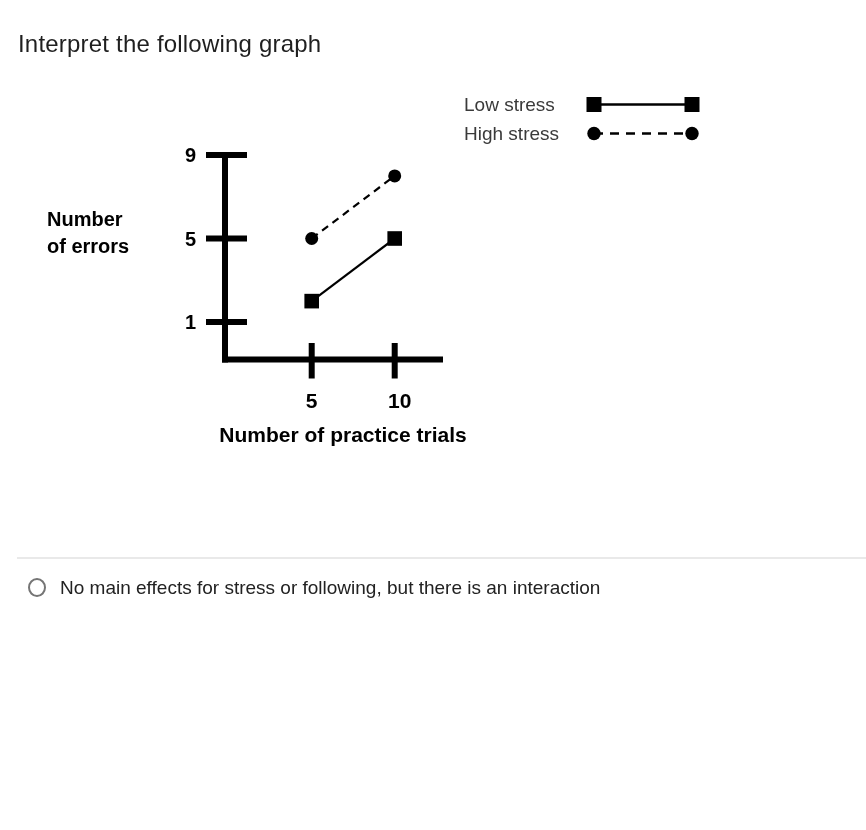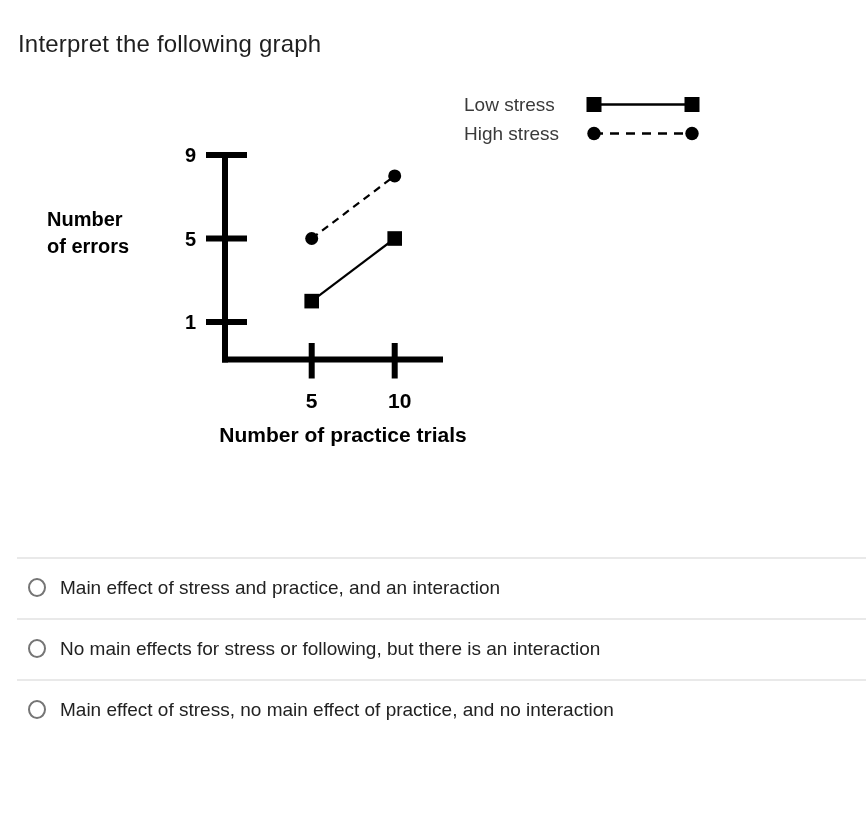--- a/index.html
+++ b/index.html
@@ -67,24 +67,16 @@
       <polyline points="311.7,301.125 394.7,238.5" fill="none" stroke="#000000" stroke-width="2.2"></polyline>
       <rect x="304.4" y="293.825" width="14.6" height="14.6" fill="#000000"></rect>
       <rect x="387.4" y="231.2" width="14.6" height="14.6" fill="#000000"></rect>
       <polyline points="311.7,238.5 394.7,175.875" fill="none" stroke="#000000" stroke-width="2.2" stroke-dasharray="7.5 5.5"></polyline>
       <circle cx="311.7" cy="238.5" r="6.5" fill="#000000"></circle>
       <circle cx="394.7" cy="175.875" r="6.5" fill="#000000"></circle>
     </svg>
   <div class="options" id="options-list">
       <div class="option-row">
         <span class="radio"></span>
-        <span class="option-label">Main effect of stress and practice, and an interaction</span>
-      </div>
-      <div class="option-row">
-        <span class="radio"></span>
         <span class="option-label">No main effects for stress or following, but there is an interaction</span>
-      </div>
-      <div class="option-row">
-        <span class="radio"></span>
-        <span class="option-label">Main effect of stress, no main effect of practice, and no interaction</span>
       </div>
     </div>
 </div>
 
 </body></html>

